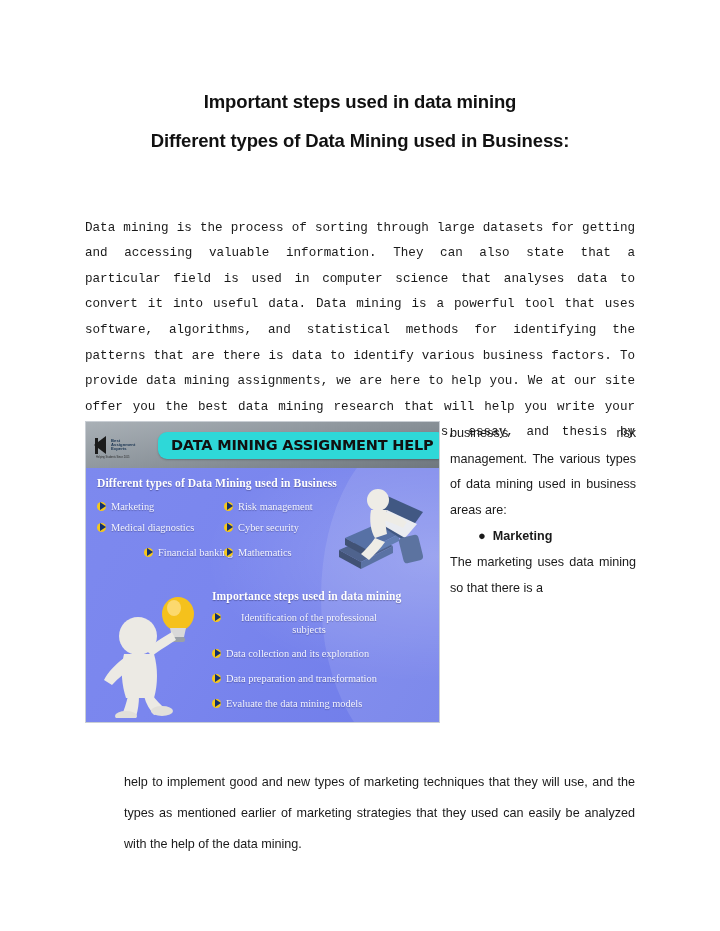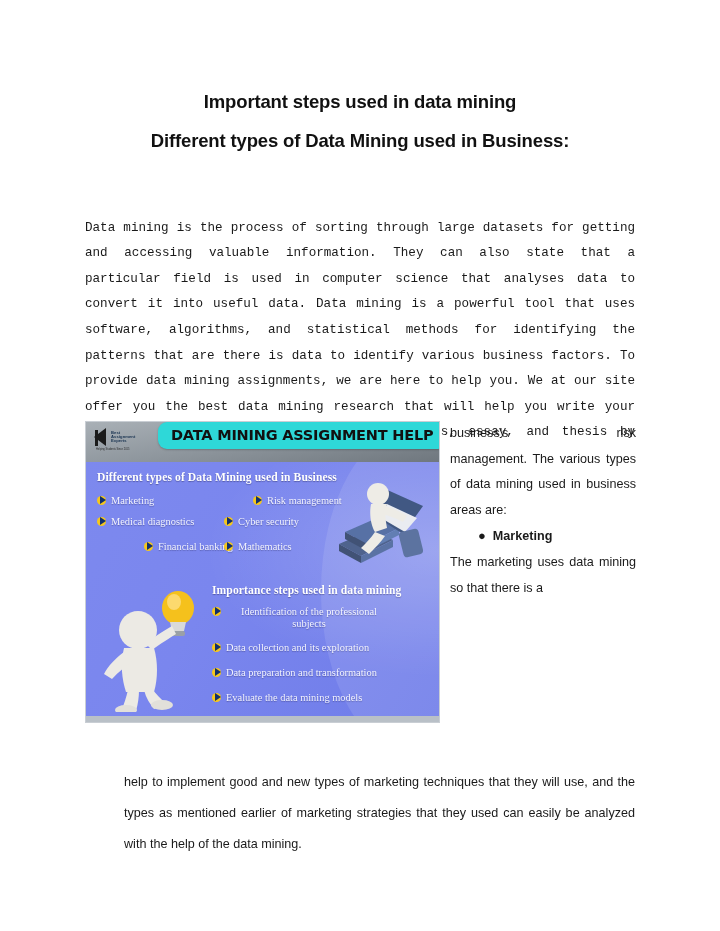--- a/index.html
+++ b/index.html
@@ -62,24 +62,24 @@
     top: 421px;
     width: 355px;
     height: 302px;
     background: #b9c0c7;
     border: 1px solid #c9ced4;
     box-sizing: border-box;
     overflow: hidden;
   }
   .fig-header {
     position: relative;
-    height: 40px;
+    height: 46px;
     background: linear-gradient(170deg, #a9b0b6 0%, #8f979e 45%, #6f777e 100%);
     display: flex;
-    align-items: flex-start;
+    align-items: center;
     padding-left: 8px;
     box-sizing: border-box;
   }
   .fig-logo {
     position: relative;
     width: 54px;
     height: 30px;
     flex: 0 0 auto;
     display: flex;
     align-items: center;
@@ -308,21 +308,21 @@
       </div>
       <div class="fig-item" style="left:11px; top:54px;">
         <span class="bullet-arrow"></span>
         <span>Medical diagnostics</span>
       </div>
       <div class="fig-item" style="left:11px; top:79px;padding-left:47px;">
         <span class="bullet-arrow"></span>
         <span>Financial banking</span>
       </div>
 
-      <div class="fig-item" style="left:138px; top:33px;margin-left:29px;">
+      <div class="fig-item" style="left:138px; top:33px;">
         <span class="bullet-arrow"></span>
         <span>Risk management</span>
       </div>
       <div class="fig-item" style="left:138px; top:54px;">
         <span class="bullet-arrow"></span>
         <span>Cyber security</span>
       </div>
       <div class="fig-item" style="left:138px; top:79px;">
         <span class="bullet-arrow"></span>
         <span>Mathematics</span>

